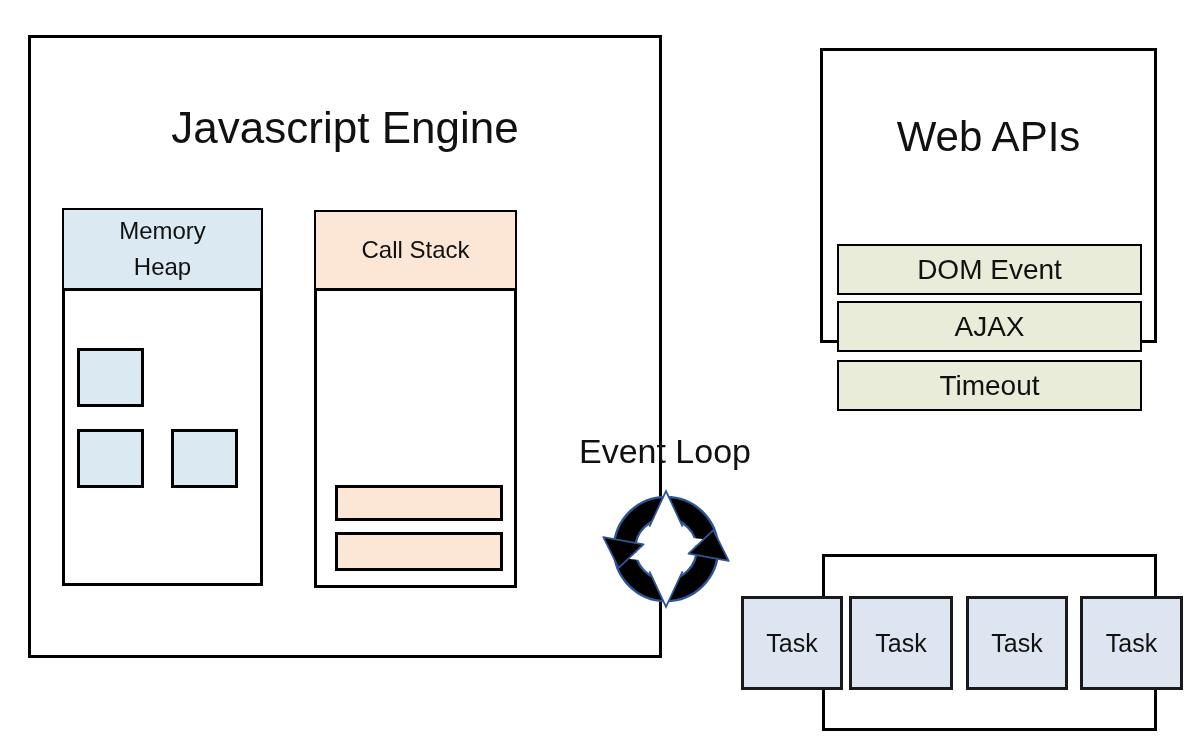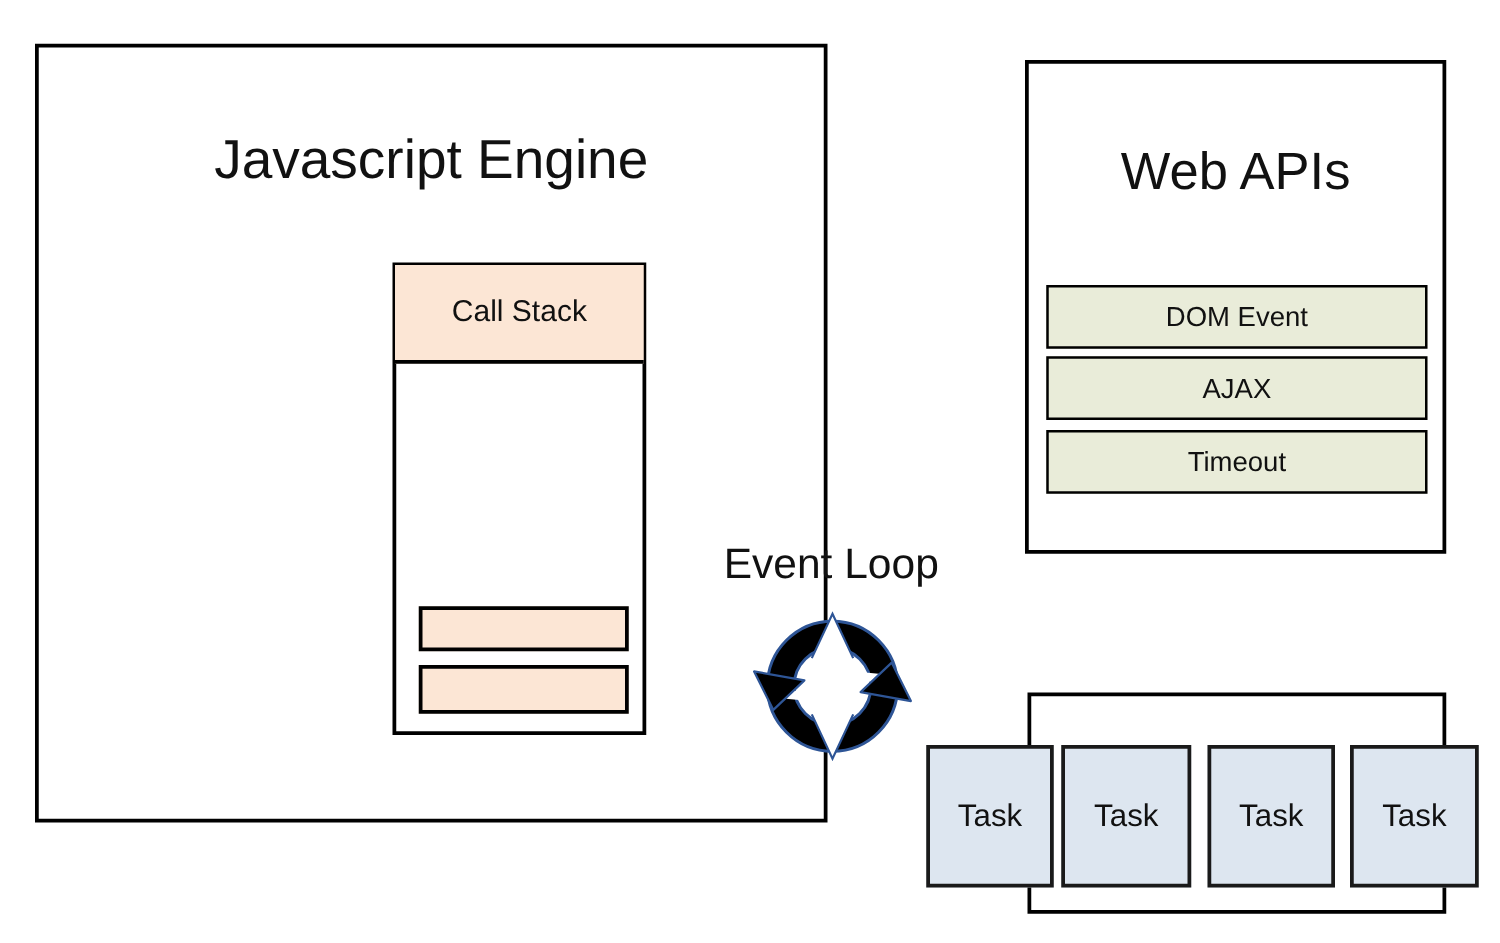--- a/index.html
+++ b/index.html
@@ -19,36 +19,43 @@
     border-bottom:3px solid var(--border,#000);display:flex;align-items:center;justify-content:center;
     text-align:center;font-size:24px;line-height:1.5;white-space:pre-line;}
   .heap-square{width:67px;height:59px;background:var(--heap_fill,#dbe9f2);border:3px solid var(--border,#000);}
   .stack-box{left:283px;top:172px;width:203px;height:378px;border:3px solid var(--border,#000);background:#fff;}
   .stack-header{left:-1px;top:-1px;width:199px;height:79px;background:var(--stack_fill,#fce6d5);
     border-bottom:3px solid var(--border,#000);display:flex;align-items:center;justify-content:center;font-size:24px;}
   .stack-frame{left:18px;width:168px;background:var(--stack_fill,#fce6d5);border:3px solid var(--border,#000);}
 
   
   .api-bar{left:14px;width:305px;height:51px;background:var(--api_fill,#e9ecd9);border:2px solid var(--border,#000);
-    display:flex;align-items:center;justify-content:center;font-size:22px;}
+    display:flex;align-items:center;justify-content:center;font-size:28px;margin-top:16px;}
 
   
-  .task-box{top:596px;height:114px;background:var(--task_fill,#dde6f0);border:3px solid #1a1a1a;
+  .task-box{top:596px;height:94px;background:var(--task_fill,#dde6f0);border:3px solid #1a1a1a;
     display:flex;align-items:center;justify-content:center;font-size:25px;position:absolute;text-align:right;}
 
   .el-label{left:565px;top:432px;width:200px;text-align:center;font-size:34px;white-space:nowrap;}
 </style>
 </head>
 <body>
 
 <div class="canvas">
 
   <div class="abs outline-box" style="left:28px;top:35px;width:634px;height:623px;">
     <div class="abs big-title" style="left:0;top:65px;width:100%;">Javascript Engine</div>
 
+    <div class="abs heap-box">
+      <div class="abs heap-header">Memory
+Heap</div>
+      <div class="abs heap-square" style="left:12px;top:137px;"></div>
+      <div class="abs heap-square" style="left:12px;top:218px;"></div>
+      <div class="abs heap-square" style="left:106px;top:218px;"></div>
+    </div>
 
     <div class="abs stack-box">
       <div class="abs stack-header">Call Stack</div>
       <div class="abs stack-frame" style="top:272px;height:36px;"></div>
       <div class="abs stack-frame" style="top:319px;height:39px;"></div>
     </div>
   </div>
 
   <div class="abs el-label">Event Loop</div>
   <svg class="abs" style="left:592px;top:478px;" width="148" height="142" viewBox="0 0 120 120" aria-hidden="true">
@@ -59,21 +66,21 @@
     <path d="M46,41 L60,11 L74,41" fill="#ffffff" stroke="var(--loop_outline,#2e5596)" stroke-width="1.5"></path>
     <path d="M74,79 L60,109 L46,79" fill="#ffffff" stroke="var(--loop_outline,#2e5596)" stroke-width="1.5"></path>
 
     <line x1="3" y1="63" x2="45" y2="67" stroke="#ffffff" stroke-width="6"></line>
     <path d="M7,50 L41,56 L20,76 Z" fill="var(--loop_fill,#000)" stroke="var(--loop_outline,#2e5596)" stroke-width="1.5" stroke-linejoin="round"></path>
 
     <line x1="117" y1="57" x2="75" y2="53" stroke="#ffffff" stroke-width="6"></line>
     <path d="M113,70 L79,64 L100,44 Z" fill="var(--loop_fill,#000)" stroke="var(--loop_outline,#2e5596)" stroke-width="1.5" stroke-linejoin="round"></path>
   </svg>
 
-  <div class="abs outline-box" style="left:820px;top:48px;width:337px;height:395px;">
+  <div class="abs outline-box" style="left:820px;top:48px;width:337px;height:295px;">
     <div class="abs mid-title" style="left:0;top:62px;width:100%;">Web APIs</div>
     <div class="abs api-bar" style="top:177px;">DOM Event</div>
     <div class="abs api-bar" style="top:234px;">AJAX</div>
     <div class="abs api-bar" style="top:293px;">Timeout</div>
   </div>
 
   <div class="abs" style="left:822px;top:554px;width:335px;height:177px;border:3px solid var(--border,#000);background:#fff;"></div>
   <div class="task-box" style="left:741px;width:102px;">Task</div>
   <div class="task-box" style="left:849px;width:104px;">Task</div>
   <div class="task-box" style="left:966px;width:102px;">Task</div>

